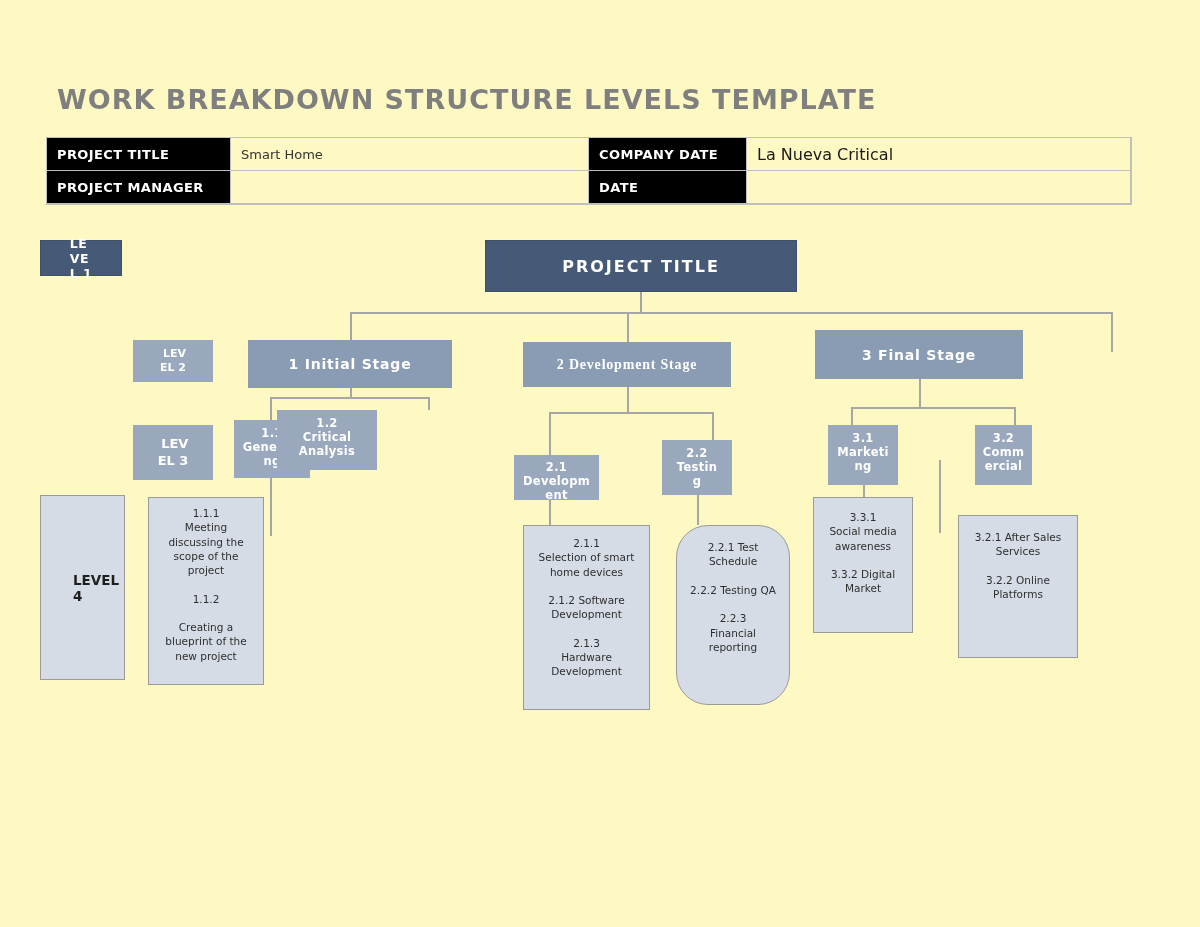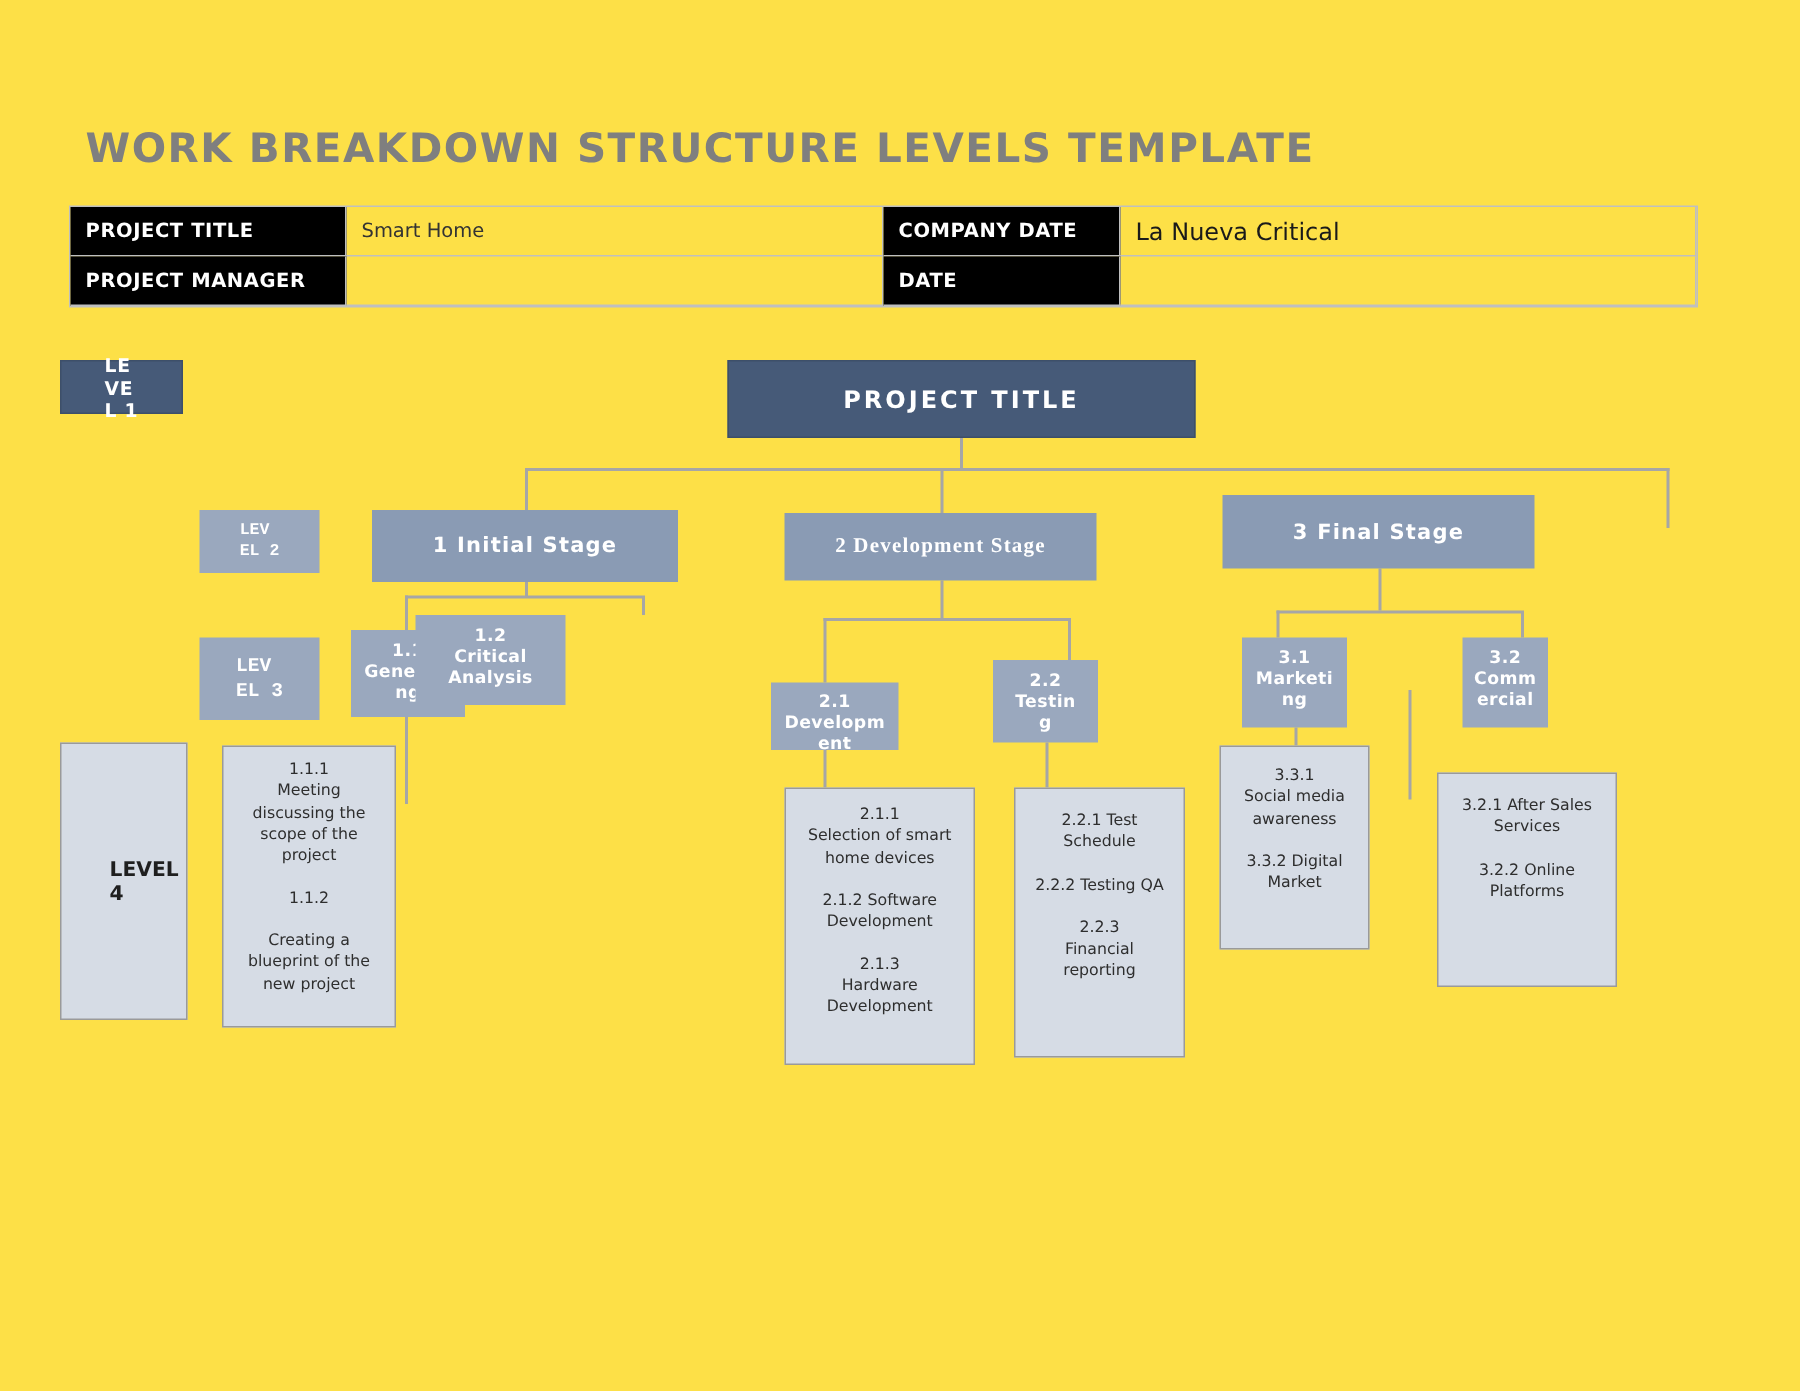--- a/index.html
+++ b/index.html
@@ -5,21 +5,21 @@
   :root{
     --navy:#465a78;
     --stage:#8a9bb4;
     --node:#9aa8be;
     --pale:#d6dce5;
     --line:#a6a6a6;
     --titlegray:#7f7f7f;
   }
   html,body{margin:0;padding:0;background:#ffffff;}
   body{font-family:"DejaVu Sans","Liberation Sans",sans-serif;}
-  .canvas{position:relative;width:1200px;height:927px;background:#fde047;overflow:hidden;}
+  .canvas{position:relative;width:1200px;height:927px;background:#fef9c3;overflow:hidden;}
 
   .page-title{
     position:absolute;left:57px;top:84px;
     font-size:27px;font-weight:bold;color:var(--titlegray);
     letter-spacing:1px;white-space:nowrap;
   }
 
   
   .info-table{
     position:absolute;left:46px;top:137px;width:1084px;
@@ -35,21 +35,21 @@
   .cell.big{font-size:16px;color:#1a1a1a;}
 
   
   .vline{position:absolute;width:2px;background:var(--line);}
   .hline{position:absolute;height:2px;background:var(--line);}
 
   
   .box{position:absolute;box-sizing:border-box;}
   .navybox{background:var(--navy);color:#fff;font-weight:bold;display:flex;align-items:center;justify-content:center;border:1px solid #3d4f69;}
   .stagebox{background:var(--stage);color:#fff;font-weight:bold;display:flex;align-items:center;justify-content:center;font-size:14px;letter-spacing:.8px;white-space:nowrap;}
-  .lvlabel{background:var(--node);color:#fff;font-weight:bold;display:flex;align-items:center;justify-content:center;text-align:left;font-family:Liberation Mono, monospace;}
+  .lvlabel{background:var(--node);color:#fff;font-weight:bold;display:flex;align-items:center;justify-content:center;text-align:right;}
   .node{
     background:var(--node);color:#fff;font-weight:bold;font-size:11.5px;
     text-align:center;overflow:hidden;letter-spacing:.3px;
     overflow-wrap:break-word;word-wrap:break-word;
   }
   .palebox{
     background:var(--pale);border:1px solid #9a9a9a;color:#2e2e2e;
     font-size:10.5px;line-height:1.36;text-align:center;overflow:hidden;
   }
   .ml{white-space:pre-line;}
@@ -134,21 +134,21 @@
 1.1.2
 
 Creating a blueprint of the new project</div>
   <div class="box palebox ml" style="left:523px;top:525px;width:127px;height:185px;padding:10px 8px;">2.1.1
 Selection of smart home devices
 
 2.1.2 Software Development
 
 2.1.3
 Hardware Development</div>
-  <div class="box palebox ml" style="left:676px;top:525px;width:114px;height:180px;padding:14px 8px;">2.2.1 Test Schedule
+  <div class="box palebox ml" style="left:676px;top:525px;width:114px;height:180px;padding:14px 8px;border-radius:32px;">2.2.1 Test Schedule
 
 2.2.2 Testing QA
 
 2.2.3
 Financial reporting</div>
   <div class="box palebox ml" style="left:813px;top:497px;width:100px;height:136px;padding:12px 8px;">3.3.1
 Social media awareness
 
 3.3.2 Digital Market</div>
   <div class="box palebox ml" style="left:958px;top:515px;width:120px;height:143px;padding:14px 8px;">3.2.1 After Sales Services

